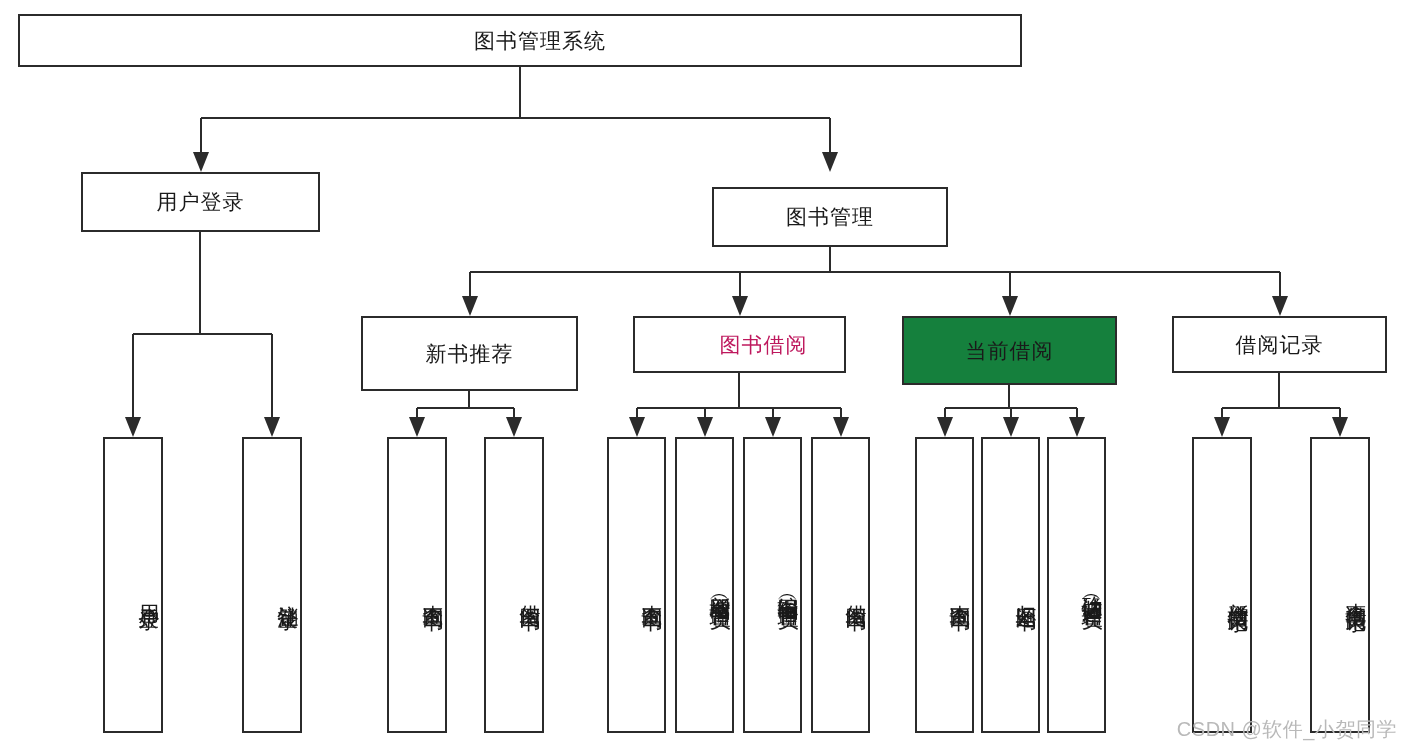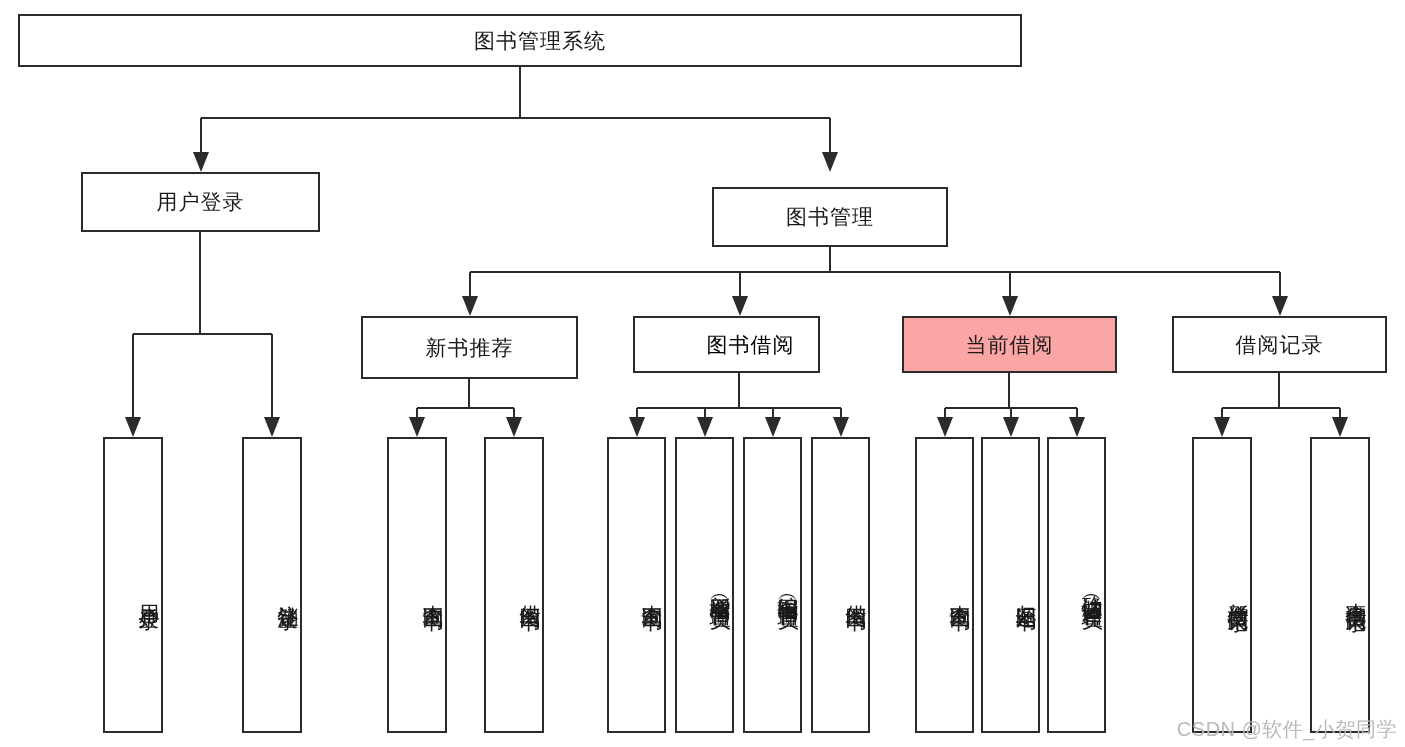--- a/index.html
+++ b/index.html
@@ -126,27 +126,27 @@
   <div id="nodes">
       <div class="node horizontal" style="left: 18px; top: 14px; width: 1004px; height: 53px; border-color: rgb(43, 43, 43); background: rgb(255, 255, 255); color: rgb(26, 26, 26); padding-left: 40px;">
         <span class="node-label">图书管理系统</span>
       </div>
       <div class="node horizontal" style="left: 81px; top: 172px; width: 239px; height: 60px; border-color: rgb(43, 43, 43); background: rgb(255, 255, 255); color: rgb(26, 26, 26);">
         <span class="node-label">用户登录</span>
       </div>
       <div class="node horizontal" style="left: 712px; top: 172px; width: 236px; height: 60px; border-color: rgb(43, 43, 43); background: rgb(255, 255, 255); color: rgb(26, 26, 26); margin-top: 15px;">
         <span class="node-label">图书管理</span>
       </div>
-      <div class="node horizontal" style="left: 361px; top: 316px; width: 217px; height: 63px; border-color: rgb(43, 43, 43); background: rgb(255, 255, 255); color: rgb(26, 26, 26);">
+      <div class="node horizontal" style="left: 361px; top: 316px; width: 217px; height: 75px; border-color: rgb(43, 43, 43); background: rgb(255, 255, 255); color: rgb(26, 26, 26);">
         <span class="node-label">新书推荐</span>
       </div>
-      <div class="node horizontal" style="left: 633px; top: 316px; width: 187px; height: 57px; border-color: rgb(43, 43, 43); background: rgb(255, 255, 255); color: #000000; padding-left: 48px;">
+      <div class="node horizontal" style="left: 633px; top: 316px; width: 213px; height: 57px; border-color: rgb(43, 43, 43); background: rgb(255, 255, 255); color: #be185d; padding-left: 48px;">
         <span class="node-label">图书借阅</span>
       </div>
-      <div class="node horizontal" style="left: 902px; top: 316px; width: 215px; height: 57px; border-color: rgb(43, 43, 43); background: #fca5a5; color: rgb(26, 26, 26);">
+      <div class="node horizontal" style="left: 902px; top: 316px; width: 215px; height: 69px; border-color: rgb(43, 43, 43); background: #15803d; color: rgb(26, 26, 26);">
         <span class="node-label">当前借阅</span>
       </div>
       <div class="node horizontal" style="left: 1172px; top: 316px; width: 215px; height: 57px; border-color: rgb(43, 43, 43); background: rgb(255, 255, 255); color: rgb(26, 26, 26);">
         <span class="node-label">借阅记录</span>
       </div>
       <div class="node vertical" style="left: 103px; top: 437px; width: 60px; height: 296px; border-color: rgb(43, 43, 43); background: rgb(255, 255, 255); color: rgb(26, 26, 26);">
         <span class="node-label">用户登录</span>
       </div>
       <div class="node vertical" style="left: 242px; top: 437px; width: 60px; height: 296px; border-color: rgb(43, 43, 43); background: rgb(255, 255, 255); color: rgb(26, 26, 26);">
         <span class="node-label">注销登录</span>

